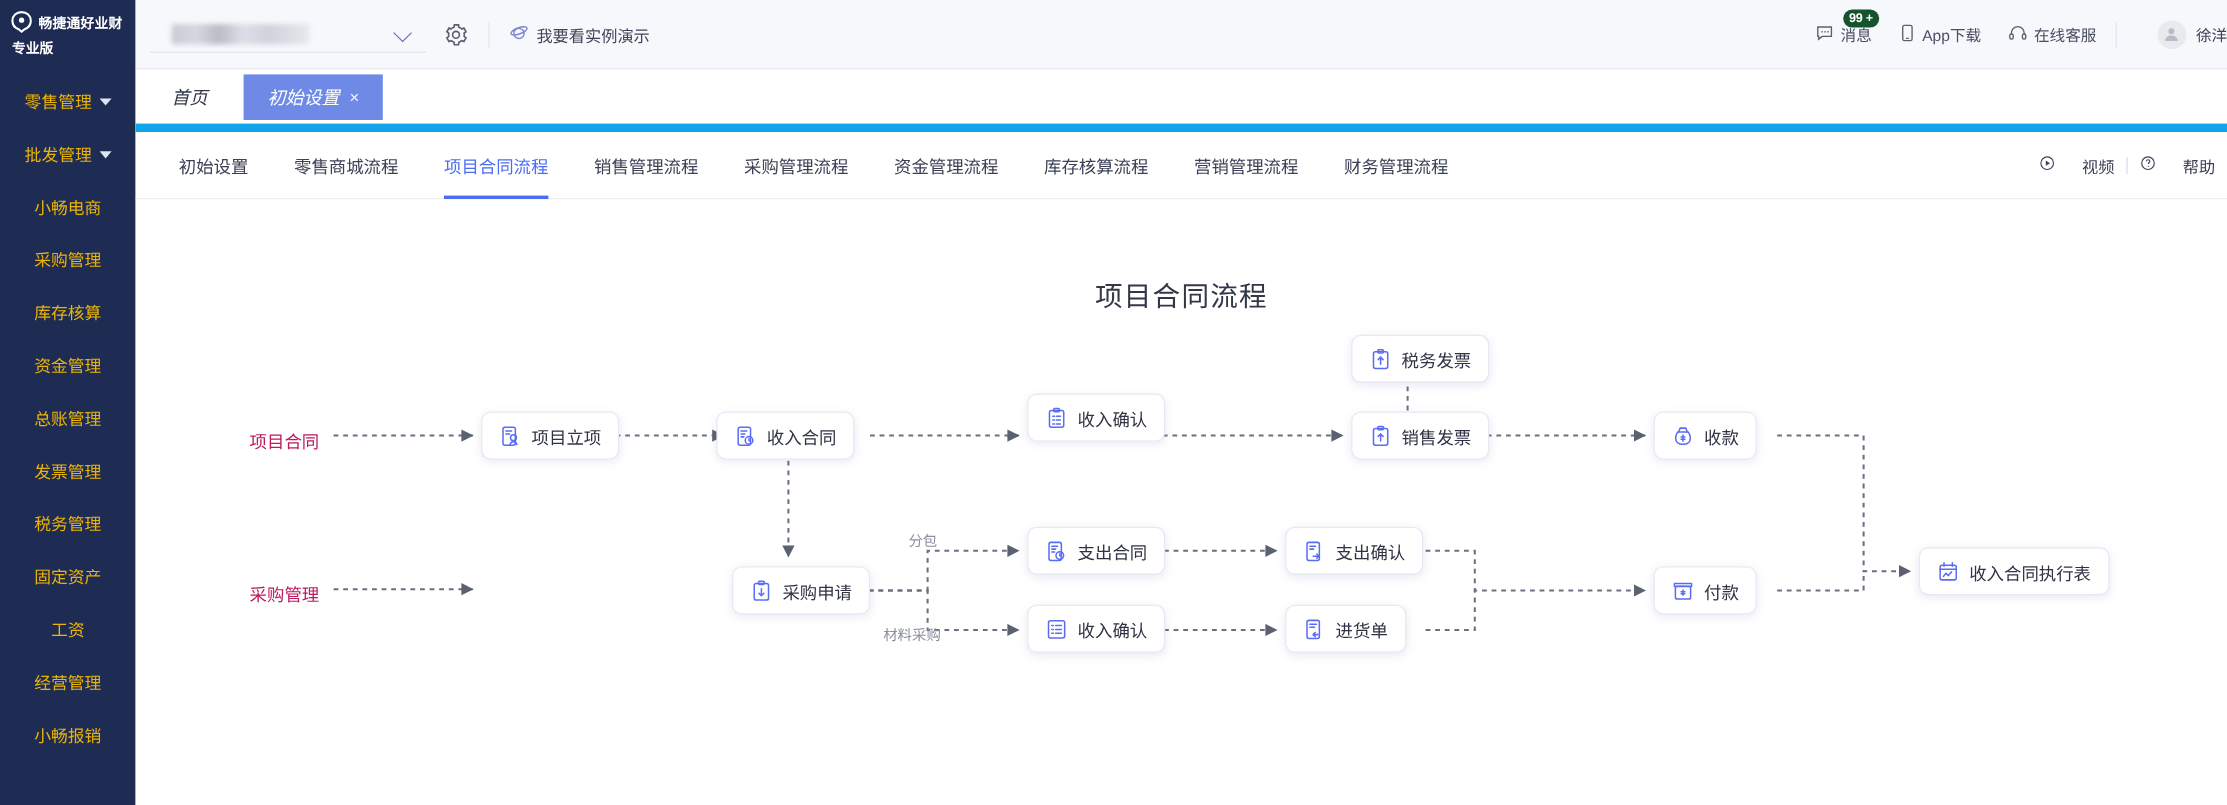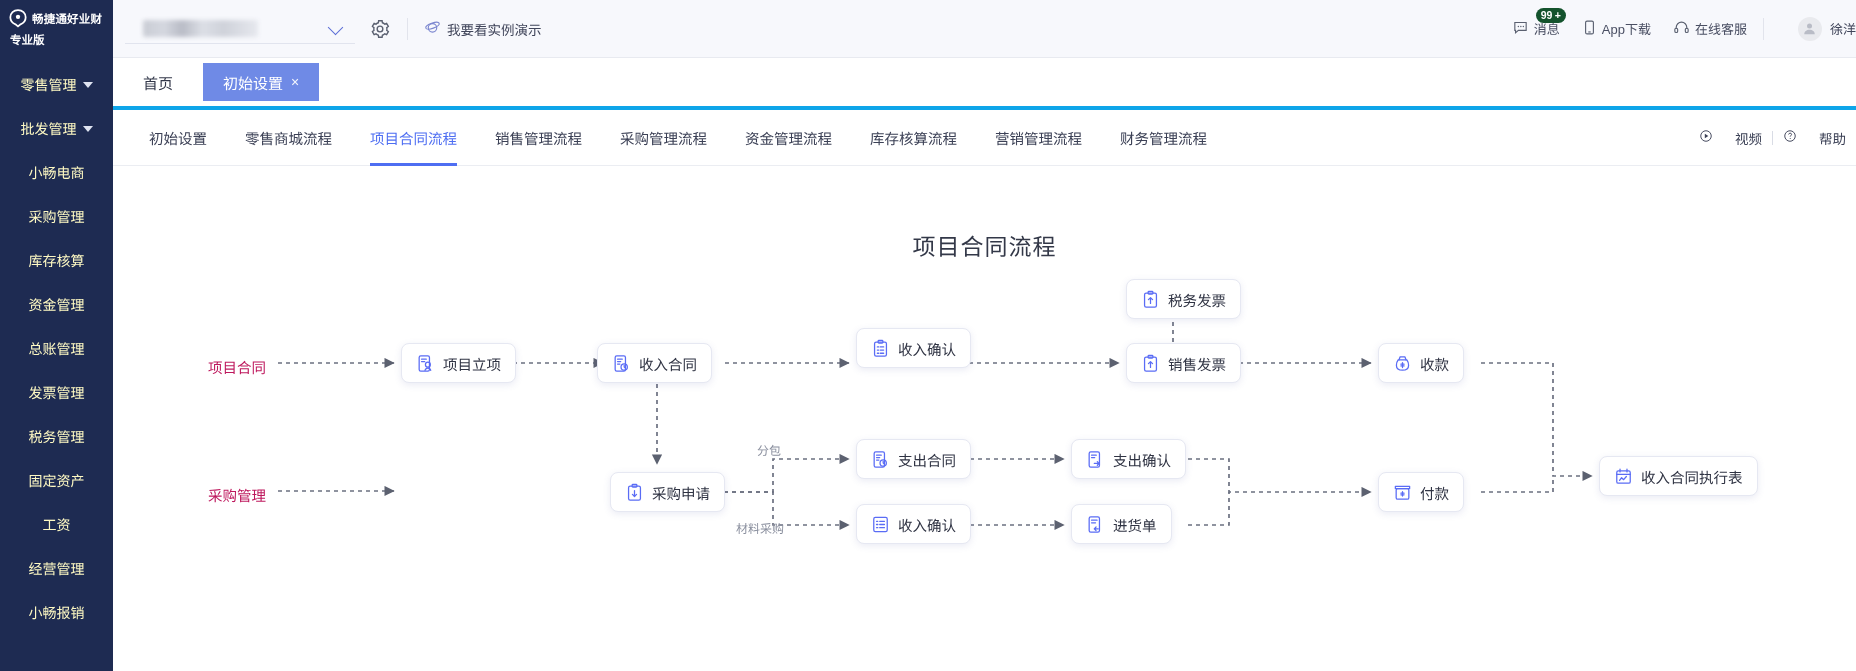--- a/index.html
+++ b/index.html
@@ -28,21 +28,21 @@
   .logo-text {
     color:#ffffff; font-size:11.5px; letter-spacing:.2px; white-space:nowrap;
     font-weight:600;
   }
   .logo-sub {
     color:#ffffff; font-size:11.5px; font-weight:700; margin-top:3px; padding-left:2px;
   }
   .nav { margin-top:4px; }
   .nav-item {
     height:44px; display:flex; align-items:center; justify-content:center;
-    color:#fef9c3; font-size:14px; cursor:pointer; gap:6px; position:relative;
+    color:#eab308; font-size:14px; cursor:pointer; gap:6px; position:relative;
     white-space:nowrap;
   }
   .caret {
     width:0; height:0; border-left:5px solid transparent; border-right:5px solid transparent;
     border-top:6px solid #dfe4f2; display:inline-block; position:relative; top:1px;
   }
 
   
   .header {
     position:absolute; left:113px; top:0; right:0; height:58px;
@@ -82,21 +82,22 @@
   .avatar {
     width:24px; height:24px; border-radius:50%; background:#e9eaee;
     display:flex; align-items:center; justify-content:center; margin-left:18px;
   }
   .uname { color:#40455a; font-size:13px; margin-left:8px; white-space:nowrap; }
 
   
   .tabstrip {
     position:absolute; left:113px; top:58px; right:0; height:52px;
     background:#ffffff; display:flex; align-items:center;
-    border-bottom:4px solid #0ea5e9;
+    border-bottom:7px solid #0ea5e9;
+    font-style:italic;
   }
   .ptab {
     height:38px; display:flex; align-items:center; gap:8px; padding:0 20px;
     font-size:15px; color:#33384a; cursor:pointer; margin-left:10px;
   }
   .ptab.active { background:#6f8ae6; color:#ffffff; }
   .tab-x { font-size:14px; opacity:.92; }
 
   
   .subnav {

